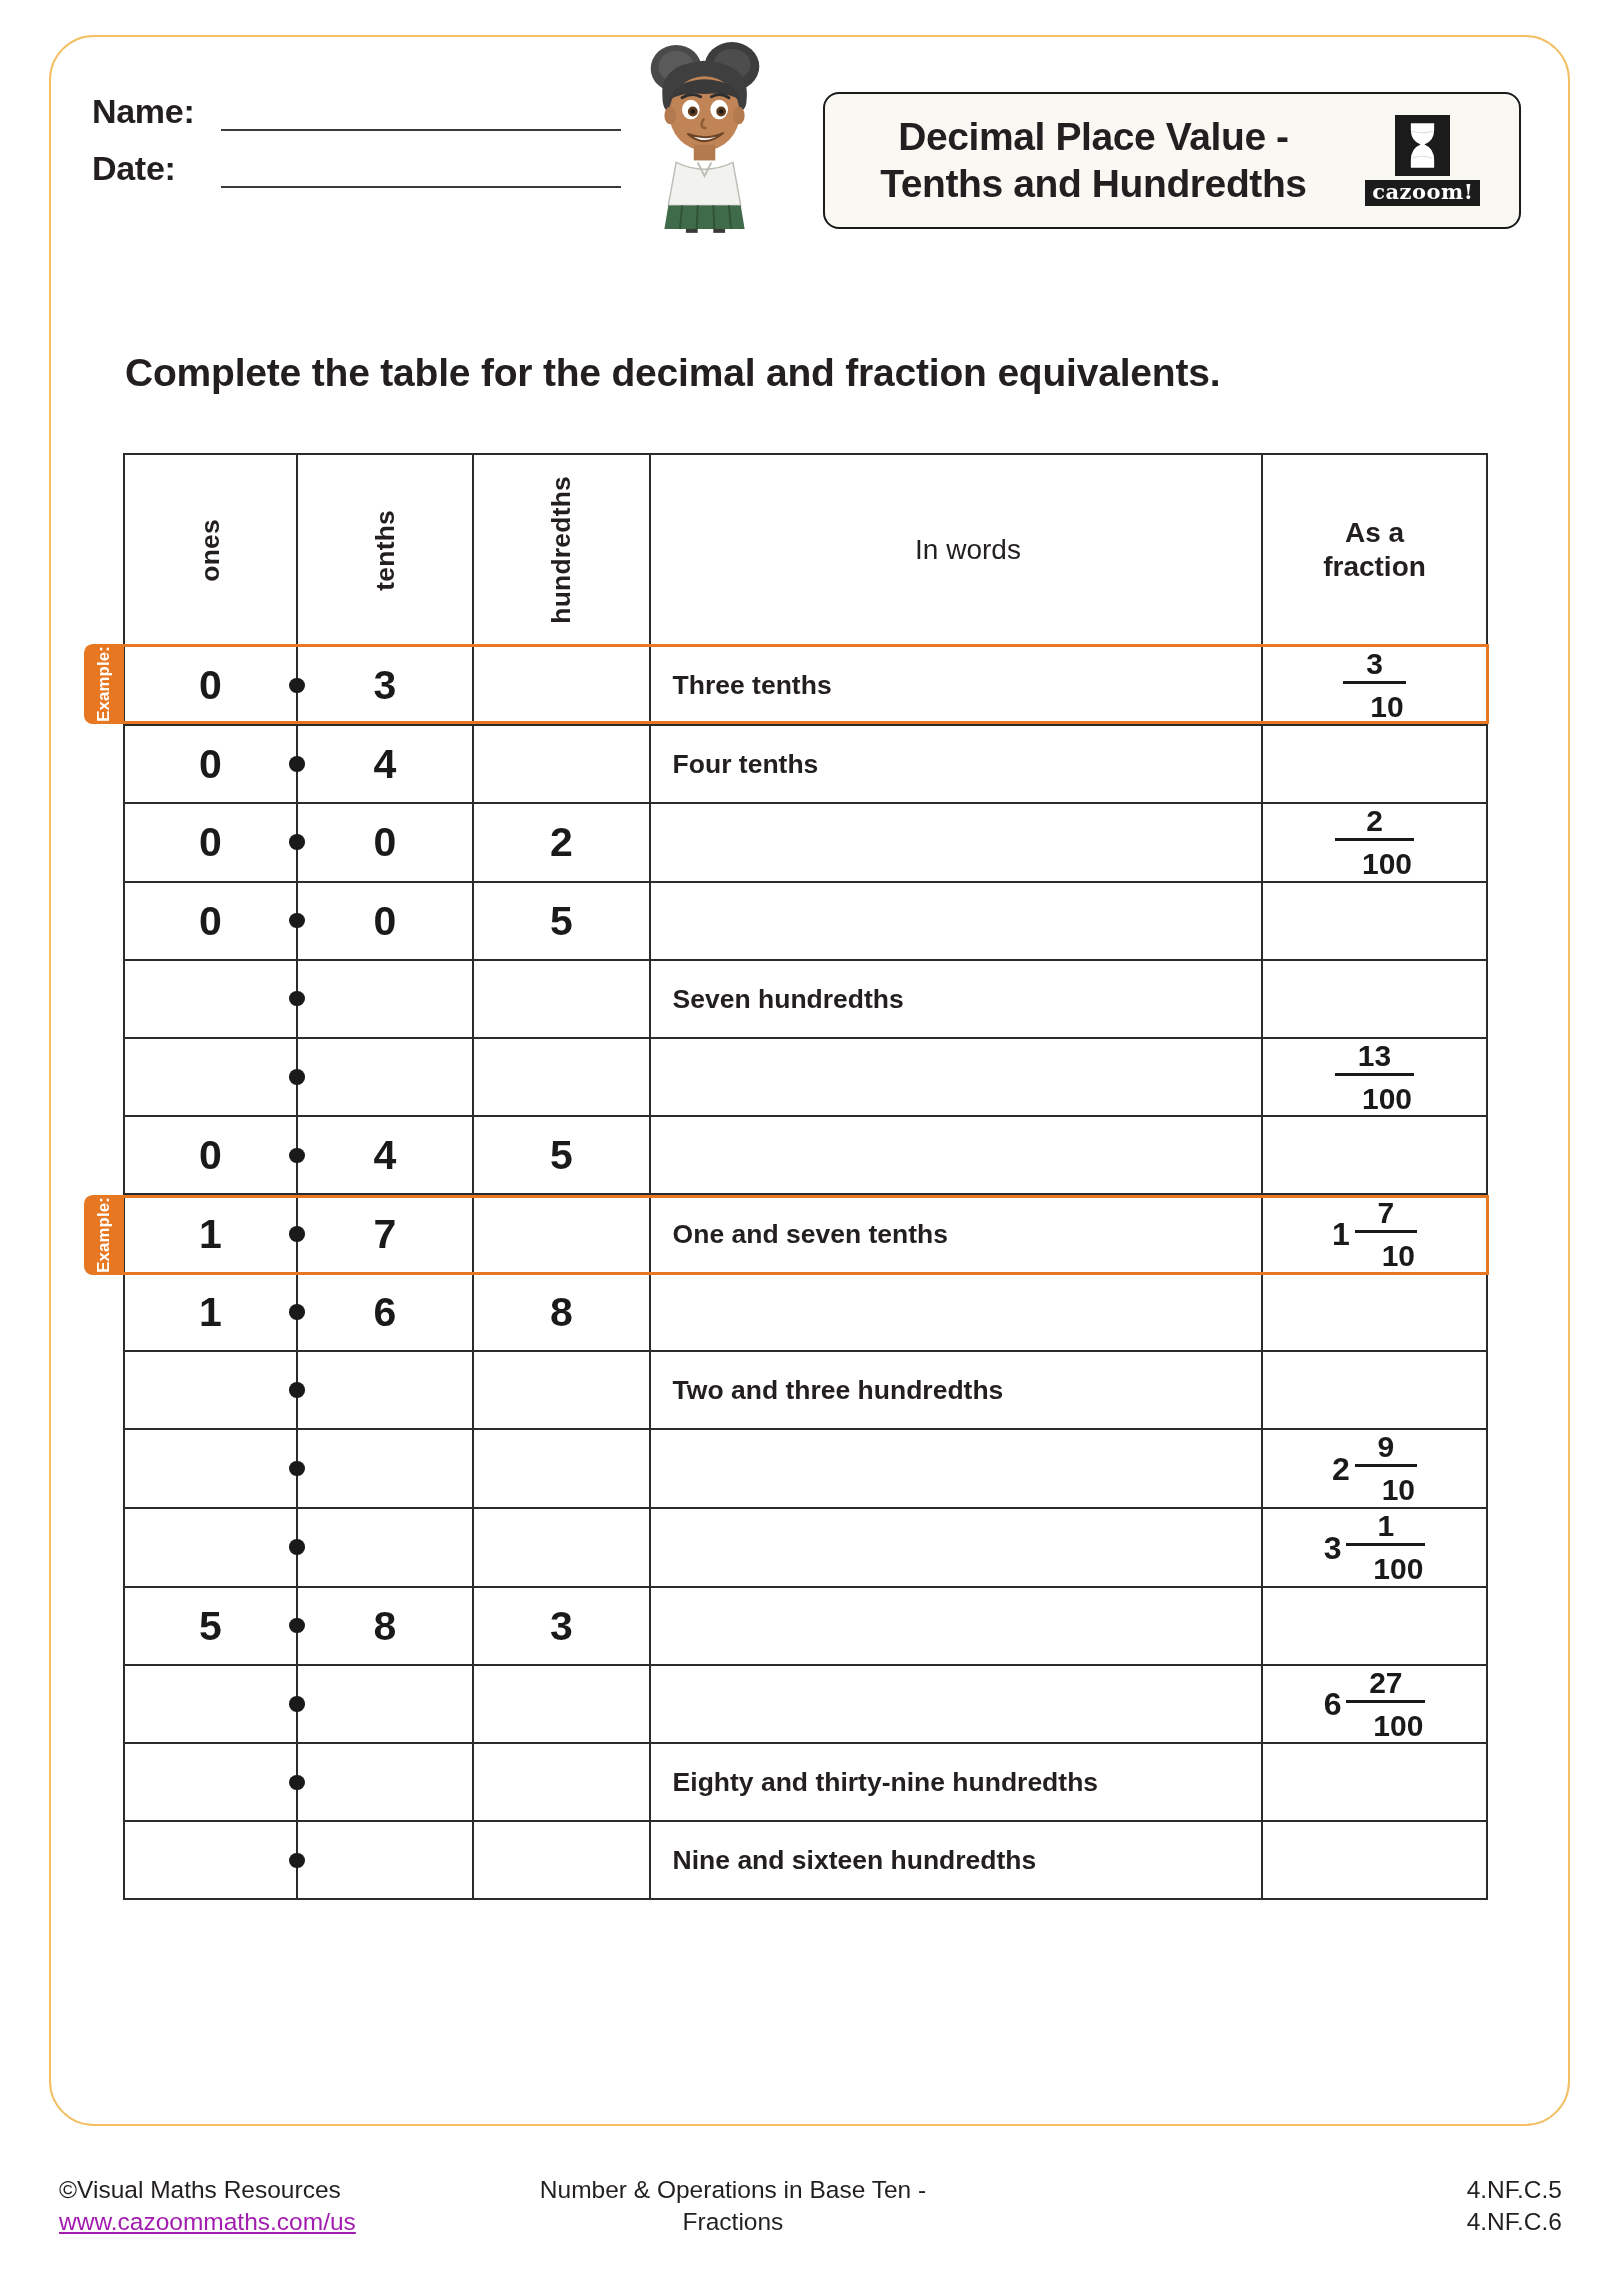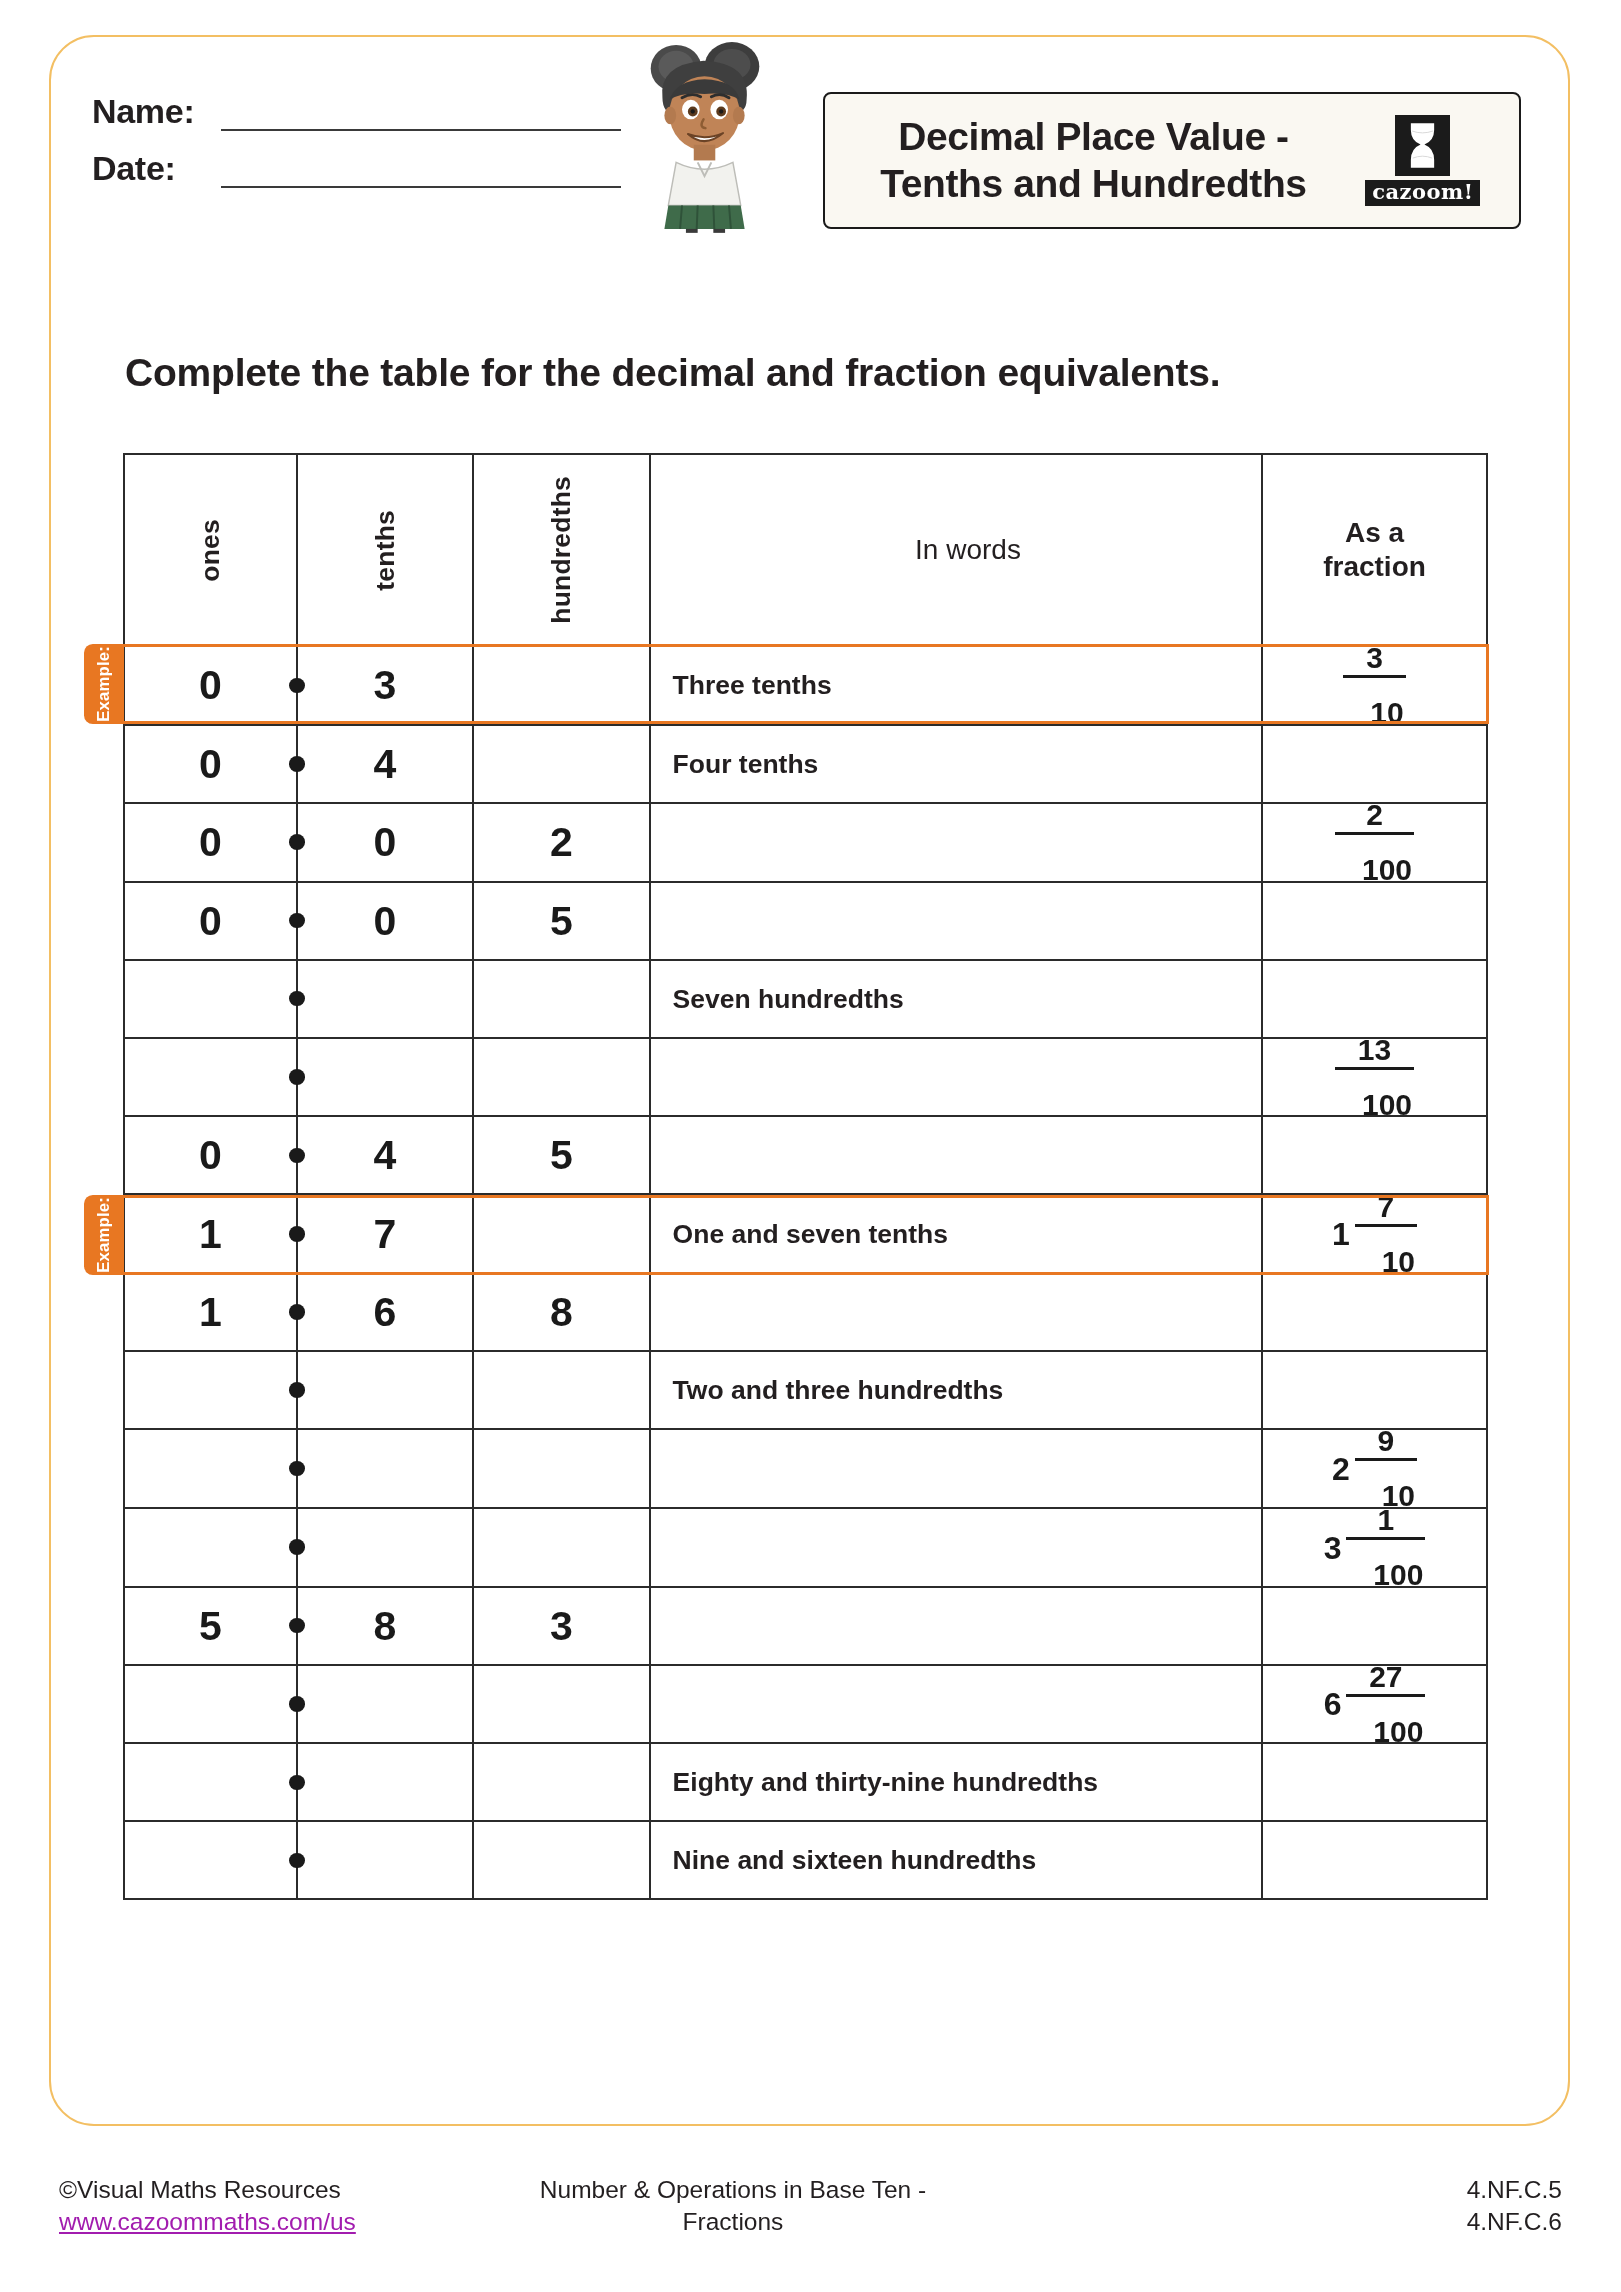--- a/index.html
+++ b/index.html
@@ -72,21 +72,21 @@
 
   
   .title-pill {
     position: absolute;
     left: 774px;
     top: 57px;
     width: 698px;
     height: 137px;
     background: #faf8f2;
     border: 2.9px solid #1a1a1a;
-    border-radius: 8px;
+    border-radius: 16px;
     box-sizing: border-box;
     display: flex;
     align-items: center;
   }
   .title-text {
     flex: 1;
     text-align: center;
     font-size: 39px;
     line-height: 1.18;
     font-weight: bold;
@@ -248,21 +248,21 @@
   .frac .bar {
     width: 100%;
     min-width: 33px;
     height: 2.9px;
     background: #1a1a1a;
   }
   .frac .den {
     font-size: 30px;
     font-weight: bold;
     color: #1a1a1a;
-    padding: 20px 2px 0 2px;
+    padding: 8px 2px 0 2px;
     margin-left: 25px;
   }
 
   
   .dp-dot {
     position: absolute;
     right: -8.8px;
     top: 50%;
     margin-top: -7.8px;
     width: 15.7px;

